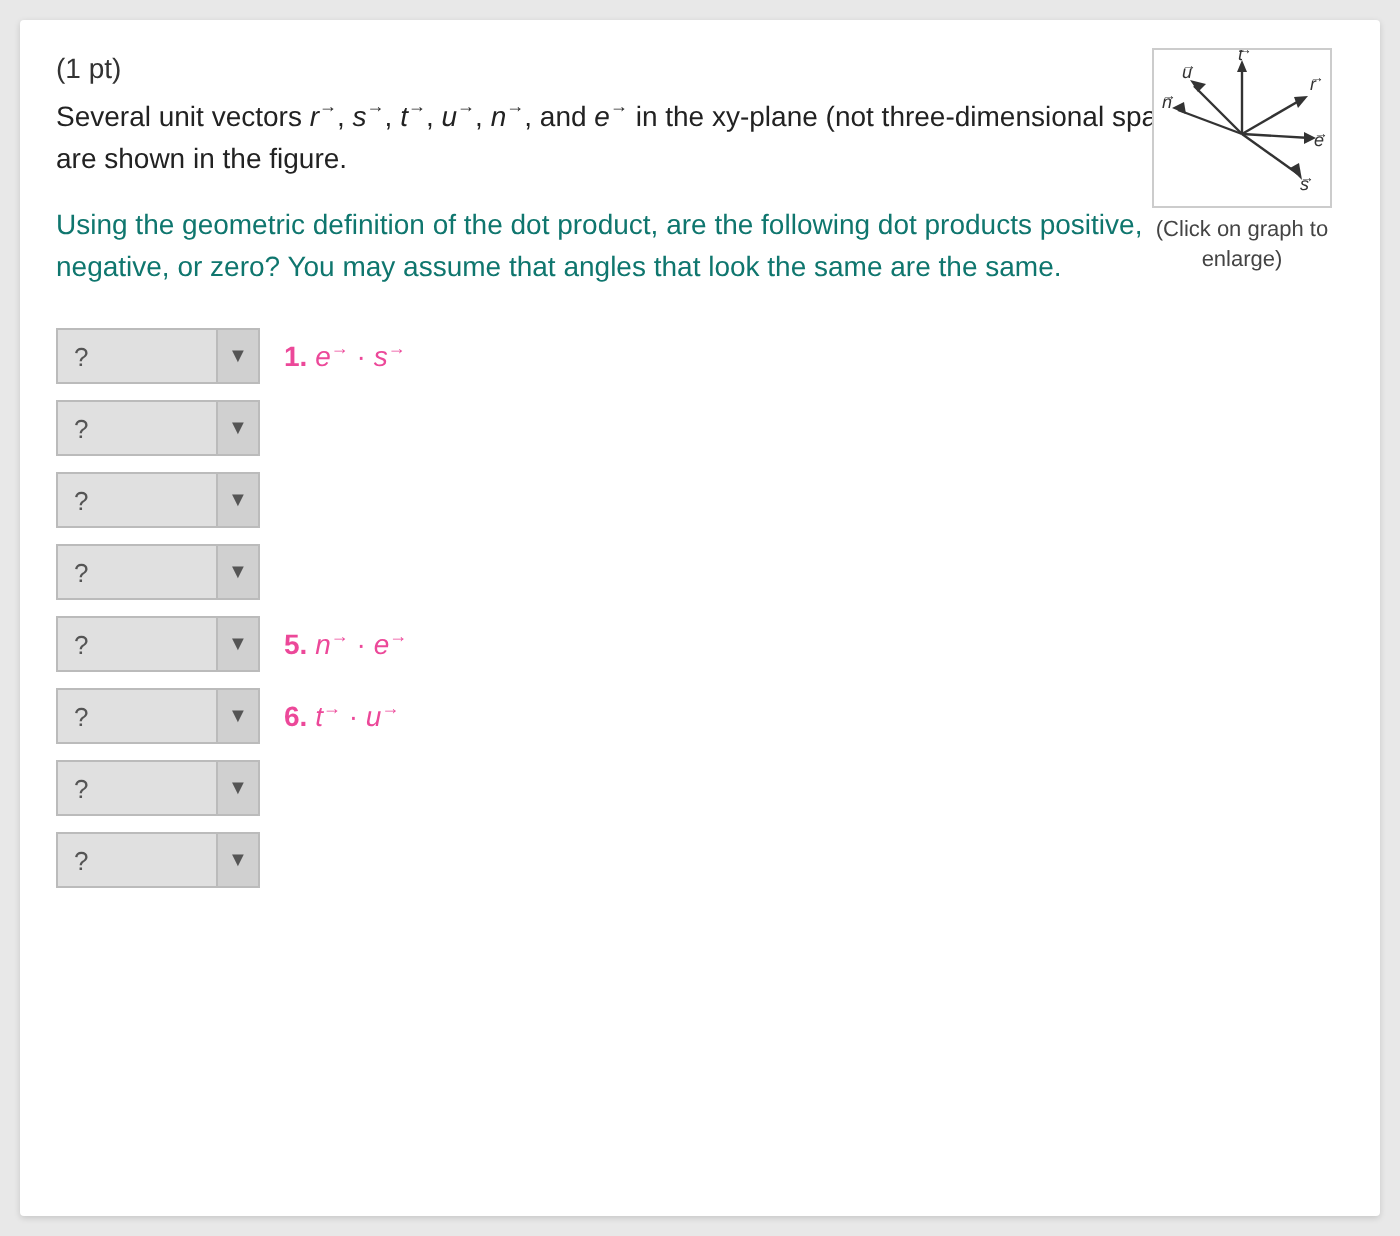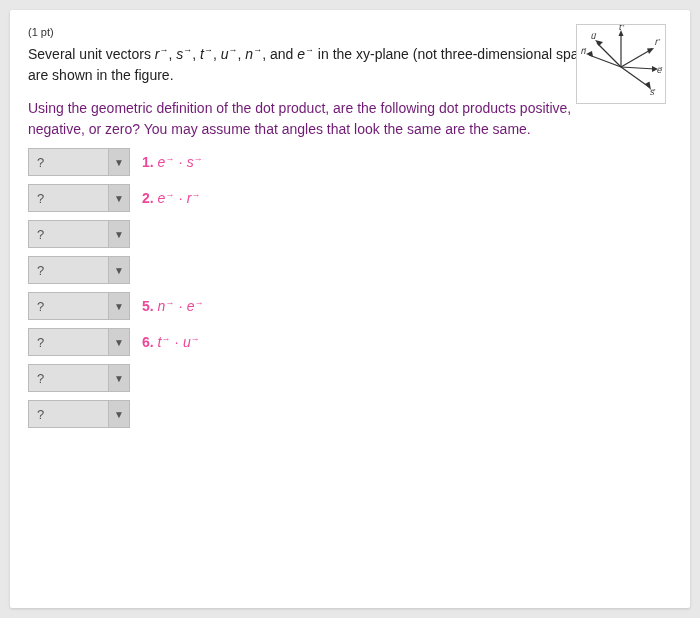--- a/index.html
+++ b/index.html
@@ -17,36 +17,36 @@
     .card {
       background: #fff;
       width: 680px;
       min-height: 598px;
       padding: 16px 18px 20px 18px;
       border-radius: 2px;
       box-shadow: 0 1px 3px rgba(0,0,0,0.15);
       position: relative;
     }
     .points {
-      font-size: 11px;
+      font-size: 14px;
       color: #333;
       margin-bottom: 6px;
     }
     .question-text {
       font-size: 14px;
       color: #222;
       line-height: 1.5;
       margin-bottom: 12px;
       max-width: 580px;
     }
     .question-text2 {
       font-size: 14px;
-      color: #701a75;
+      color: #0f766e;
       line-height: 1.5;
-      margin-bottom: 8px;
+      margin-bottom: 20px;
       max-width: 580px;
     }
     .graph-area {
       position: absolute;
       top: 14px;
       right: 14px;
       width: 110px;
       text-align: center;
     }
     .graph-image {
@@ -154,20 +154,21 @@
         <text x="14" y="14" font-size="9" font-style="italic" fill="#333">u</text>
 
         <text x="42" y="2" font-size="7" fill="#333">→</text>
         <text x="78" y="16" font-size="7" fill="#333">→</text>
         <text x="80" y="44" font-size="7" fill="#333">→</text>
         <text x="73" y="66" font-size="7" fill="#333">→</text>
         <text x="4" y="25" font-size="7" fill="#333">→</text>
         <text x="14" y="10" font-size="7" fill="#333">→</text>
       </svg>
     </div>
+    <div class="graph-caption">(Click on graph to enlarge)</div>
   </div>
 
   <div class="points">(1 pt)</div>
 
   <div class="question-text">
     Several unit vectors <i>r</i><span style="font-size:9px;position:relative;top:-7px;">→</span>, <i>s</i><span style="font-size:9px;position:relative;top:-7px;">→</span>, <i>t</i><span style="font-size:9px;position:relative;top:-7px;">→</span>, <i>u</i><span style="font-size:9px;position:relative;top:-7px;">→</span>, <i>n</i><span style="font-size:9px;position:relative;top:-7px;">→</span>, and <i>e</i><span style="font-size:9px;position:relative;top:-7px;">→</span> in the xy-plane (not three-dimensional space) are shown in the figure.
   </div>
 
   <div class="question-text2">
     Using the geometric definition of the dot product, are the following dot products positive, negative, or zero? You may assume that angles that look the same are the same.
@@ -183,23 +184,20 @@
       <div class="item-label">
         <b>1.</b> <i>e</i><span style="font-size:9px;position:relative;top:-6px;">→</span> · <i>s</i><span style="font-size:9px;position:relative;top:-6px;">→</span>
       </div>
     </div>
 
     <div class="item-row">
       <div class="dropdown-group">
         <div class="dropdown-text">?</div>
         <div class="dropdown-arrow">▼</div>
       </div>
-      <div class="item-label">
-        <b>2.</b> <i>e</i><span style="font-size:9px;position:relative;top:-6px;">→</span> · <i>r</i><span style="font-size:9px;position:relative;top:-6px;">→</span>
-      </div>
     </div>
 
     <div class="item-row">
       <div class="dropdown-group">
         <div class="dropdown-text">?</div>
         <div class="dropdown-arrow">▼</div>
       </div>
     </div>
 
     <div class="item-row">

